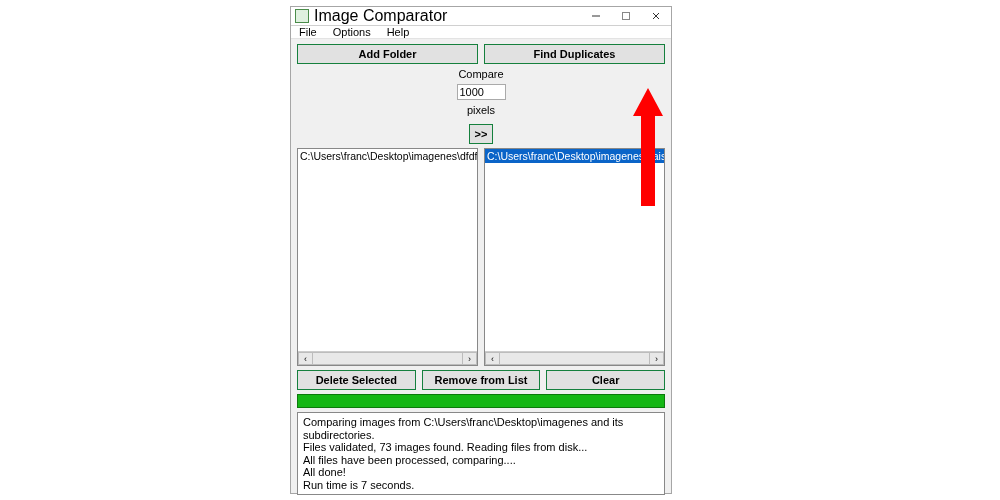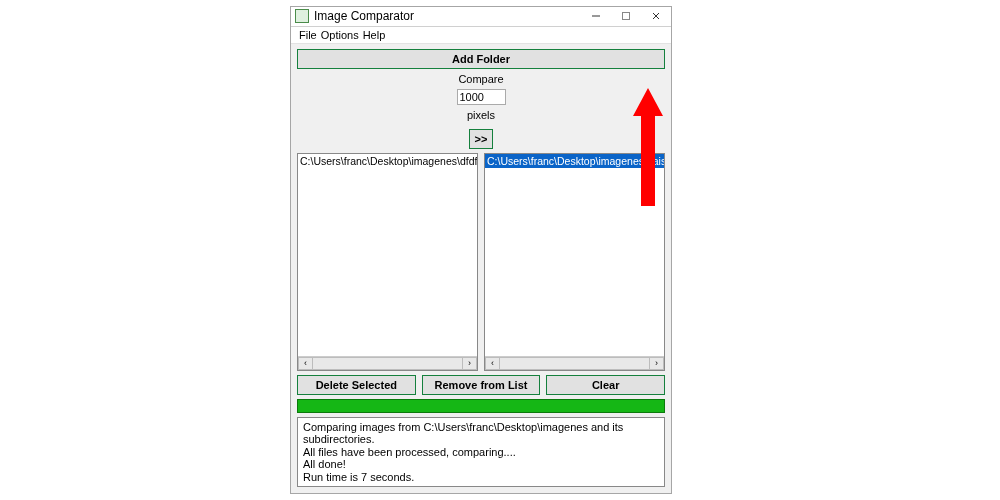--- a/index.html
+++ b/index.html
@@ -35,37 +35,37 @@
   .titlebar .app-icon {
     width: 14px; height: 14px;
     border: 1px solid #4a8c4a;
     background: #dff0df;
     margin-right: 5px;
     display: inline-block;
     position: relative;
   }
   .titlebar .title {
     flex: 1;
-    font-size: 12px;
+    font-size: 16px;
   }
   .win-controls { display: flex; height: 100%; }
   .win-btn {
     width: 30px; height: 100%;
     display: flex; align-items: center; justify-content: center;
     font-size: 12px;
     color: #555;
   }
   .win-btn svg { width: 10px; height: 10px; }
   .win-btn.max svg rect { fill: none; stroke: #888; stroke-width:1; }
   .win-btn.close svg path { stroke:#333; stroke-width:1;}
   .menubar {
     height: 19px;
     display: flex;
     align-items: center;
-    gap: 4px;
+    gap: 16px;
     padding: 0 8px;
     background: #fff;
     font-size: 11px;
     border-bottom: 1px solid #e3e3e3;
   }
   .contentpad {
     padding: 5px 6px 6px 6px;
     display: flex;
     flex-direction: column;
     gap: 4px;
@@ -198,20 +198,21 @@
   <div class="menubar">
     <span>File</span>
     <span>Options</span>
     <span>Help</span>
   </div>
 
   <div class="contentpad">
 
     <div class="row">
       <div class="btn half">Add Folder</div>
+      <div class="btn half">Find Duplicates</div>
     </div>
 
     <div class="compare-row">
       <span>Compare</span>
       <input class="px" value="1000" style="">
       <span>pixels</span>
       <span class="spacer"></span>
       <div class="btn expand-btn">&gt;&gt;</div>
     </div>
 
@@ -241,20 +242,21 @@
     <div class="three-btn-row">
       <div class="btn">Delete Selected</div>
       <div class="btn">Remove from List</div>
       <div class="btn">Clear</div>
     </div>
 
     <div class="progress"></div>
 
     <div class="logbox" id="log-lines">
         <div>Comparing images from C:\Users\franc\Desktop\imagenes and its subdirectories.</div>
+        <div>Files validated, 73 images found. Reading files from disk...</div>
         <div>All files have been processed, comparing....</div>
         <div>All done!</div>
         <div>Run time is 7 seconds.</div>
       </div>
 
   </div>
 </div>
 
 <svg class="red-arrow" width="30" height="118">
   <polygon points="15,0 30,28 22,28 22,118 8,118 8,28 0,28" fill="#ff0000"></polygon>

